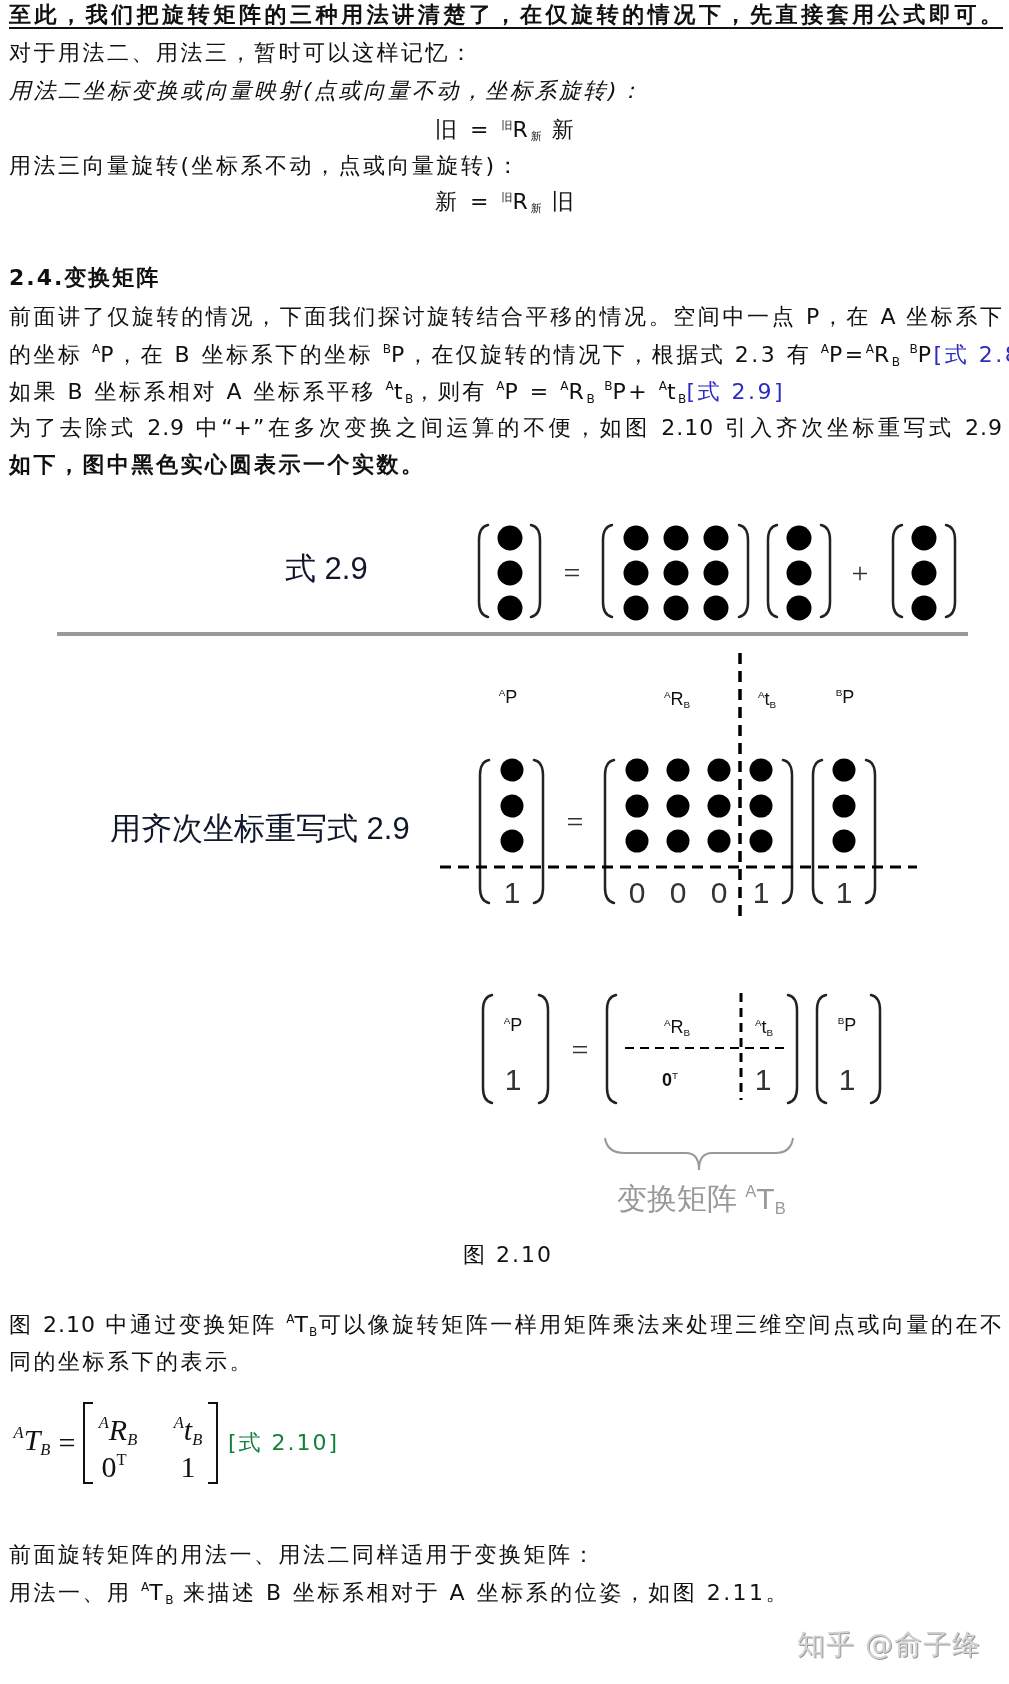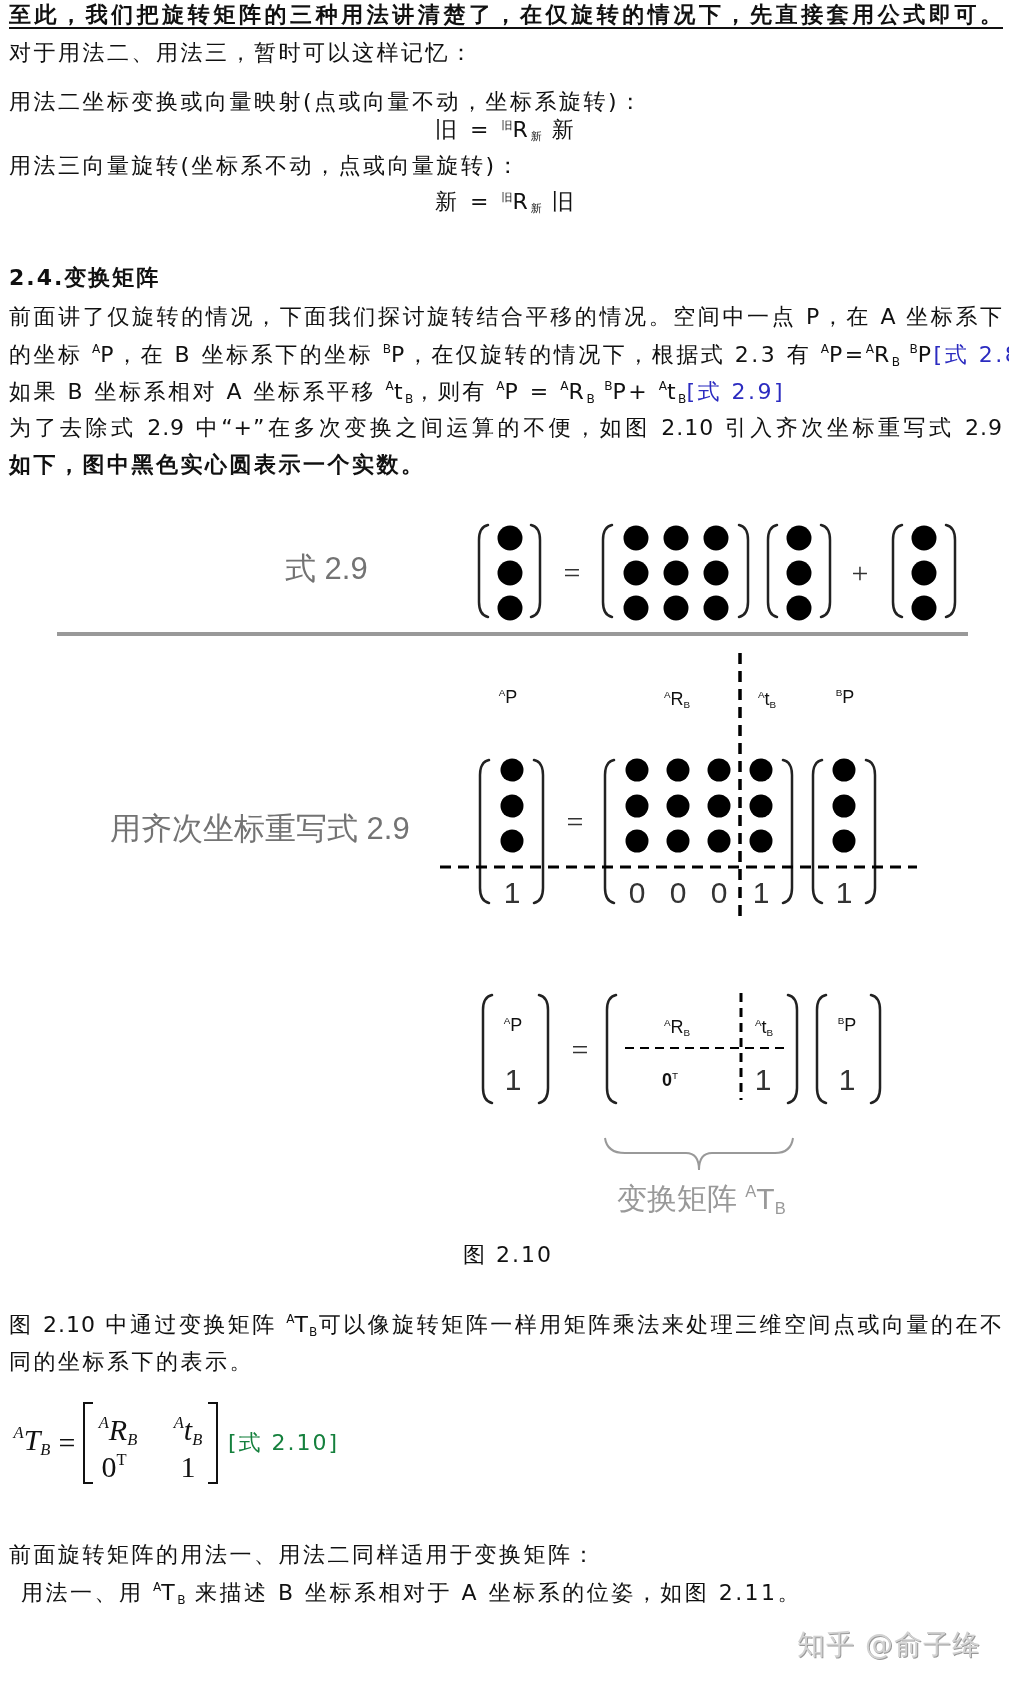--- a/index.html
+++ b/index.html
@@ -20,21 +20,21 @@
   .underline { text-decoration: underline; text-underline-offset: 5px; text-decoration-thickness: 2px; }
   .run.sup { font-size: 0.55em; vertical-align: 0.75em; line-height: 0; letter-spacing: 0; }
   .run.sub { font-size: 0.55em; vertical-align: -0.3em; line-height: 0; letter-spacing: 0; }
   .run.ref { color: #2b2bc0; }
   .formula-inline { position: absolute; height: 30px; line-height: 30px; font-size: 22px; letter-spacing: 3px; white-space: nowrap; }
   .formula-inline .run.sup, .formula-inline .run.sub { font-size: 0.5em; }
 
   .fig-svg { position: absolute; left: 0; top: 0; z-index: 0; }
   .row-label {
     position: absolute; font-family: "Liberation Sans", sans-serif; font-size: 31px;
-    line-height: 32px; color: #737373; white-space: nowrap;
+    line-height: 32px; color: #0f172a; white-space: nowrap;
   }
   .dl {
     position: absolute; transform: translate(-50%, -50%); white-space: nowrap;
     font-family: "Liberation Sans", sans-serif; font-size: 18px; line-height: 1; color: #111;
     z-index: 2;
   }
   .num { font-family: "Liberation Sans", sans-serif; font-size: 30px; color: #333; font-weight: normal; }
   .op { font-family: "Liberation Serif", serif; font-size: 30px; color: #333; }
   .zero-t .run:first-child { font-weight: bold; }
   .brace-label {
@@ -136,21 +136,21 @@
   <line x1="740" y1="653" x2="740" y2="922" stroke="#000" stroke-width="3.5" stroke-dasharray="11 7"></line>
   <line x1="440" y1="867" x2="917" y2="867" stroke="#000" stroke-width="3" stroke-dasharray="11 7"></line>
   <line x1="625" y1="1048" x2="788" y2="1048" stroke="#000" stroke-width="2" stroke-dasharray="9 6"></line>
   <line x1="741" y1="993" x2="741" y2="1100" stroke="#000" stroke-width="3" stroke-dasharray="9 6"></line>
 
   <path fill="none" stroke="#999999" stroke-width="2" d="M605,1138 Q607,1153 625,1153 L686,1153 Q699,1153 699,1170 Q699,1153 712,1153 L775,1153 Q791,1153 793,1138"></path>
 </svg>
 
 <div class="line justify bold underline" style="top:0px;">至此，我们把旋转矩阵的三种用法讲清楚了，在仅旋转的情况下，先直接套用公式即可。</div>
 <div class="line" style="top:38px;text-align:right;">对于用法二、用法三，暂时可以这样记忆：</div>
-<div class="line" style="top:87px;">用法二坐标变换或向量映射(点或向量不动，坐标系旋转)：</div>
+<div class="line" style="top:76px;font-style:italic;">用法二坐标变换或向量映射(点或向量不动，坐标系旋转)：</div>
 <div class="formula-inline" style="left:435px; top:115px;"><span class="run ">旧 = </span><span class="run sup">旧</span><span class="run ">R</span><span class="run sub">新</span><span class="run "> 新</span></div>
 <div class="line" style="top:151px;">用法三向量旋转(坐标系不动，点或向量旋转)：</div>
 <div class="formula-inline" style="left:435px; top:187px;"><span class="run ">新 = </span><span class="run sup">旧</span><span class="run ">R</span><span class="run sub">新</span><span class="run "> 旧</span></div>
 
 <div class="line bold" style="top:263px; letter-spacing:2px;">2.4.变换矩阵</div>
 <div class="line justify" style="top:302px;"><span class="run ">前面讲了仅旋转的情况，下面我们探讨旋转结合平移的情况。空间中一点 P，在 A 坐标系下</span></div>
 <div class="line" style="top:340px;"><span class="run ">的坐标 </span><span class="run sup">A</span><span class="run ">P，在 B 坐标系下的坐标 </span><span class="run sup">B</span><span class="run ">P，在仅旋转的情况下，根据式 2.3 有 </span><span class="run sup">A</span><span class="run ">P=</span><span class="run sup">A</span><span class="run ">R</span><span class="run sub">B</span><span class="run "> </span><span class="run sup">B</span><span class="run ">P</span><span class="run ref">[式 2.8]</span></div>
 <div class="line" style="top:377px;"><span class="run ">如果 B 坐标系相对 A 坐标系平移 </span><span class="run sup">A</span><span class="run ">t</span><span class="run sub">B</span><span class="run ">，则有 </span><span class="run sup">A</span><span class="run ">P = </span><span class="run sup">A</span><span class="run ">R</span><span class="run sub">B</span><span class="run "> </span><span class="run sup">B</span><span class="run ">P+ </span><span class="run sup">A</span><span class="run ">t</span><span class="run sub">B</span><span class="run ref">[式 2.9]</span></div>
 <div class="line justify" style="top:413px;"><span class="run ">为了去除式 2.9 中“+”在多次变换之间运算的不便，如图 2.10 引入齐次坐标重写式 2.9</span></div>
 <div class="line" style="top:450px;font-weight:bold;"><span class="run ">如下，图中黑色实心圆表示一个实数。</span></div>
@@ -196,15 +196,15 @@
   <div class="sq-bracket left"></div>
   <div class="f210" style="left:118px; top:1430px;"><span class="run sup">A</span><span class="run ">R</span><span class="run sub">B</span></div>
   <div class="f210" style="left:188px; top:1430px;"><span class="run sup">A</span><span class="run ">t</span><span class="run sub">B</span></div>
   <div class="f210 up" style="left:114px; top:1467px;"><span class="run ">0</span><span class="run sup">T</span></div>
   <div class="f210 up" style="left:188px; top:1467px;">1</div>
   <div class="sq-bracket right"></div>
   <div class="ref-210">[式 2.10]</div>
 </div>
 
 <div class="line" style="top:1540px;"><span class="run ">前面旋转矩阵的用法一、用法二同样适用于变换矩阵：</span></div>
-<div class="line" style="top:1578px;margin-left:12px;"><span class="run ">用法一、用 </span><span class="run sup">A</span><span class="run ">T</span><span class="run sub">B</span><span class="run "> 来描述 B 坐标系相对于 A 坐标系的位姿，如图 2.11。</span></div>
+<div class="line" style="top:1578px;"><span class="run ">用法一、用 </span><span class="run sup">A</span><span class="run ">T</span><span class="run sub">B</span><span class="run "> 来描述 B 坐标系相对于 A 坐标系的位姿，如图 2.11。</span></div>
 
 <div class="watermark">知乎 @俞子绛</div>
 
 </body></html>

